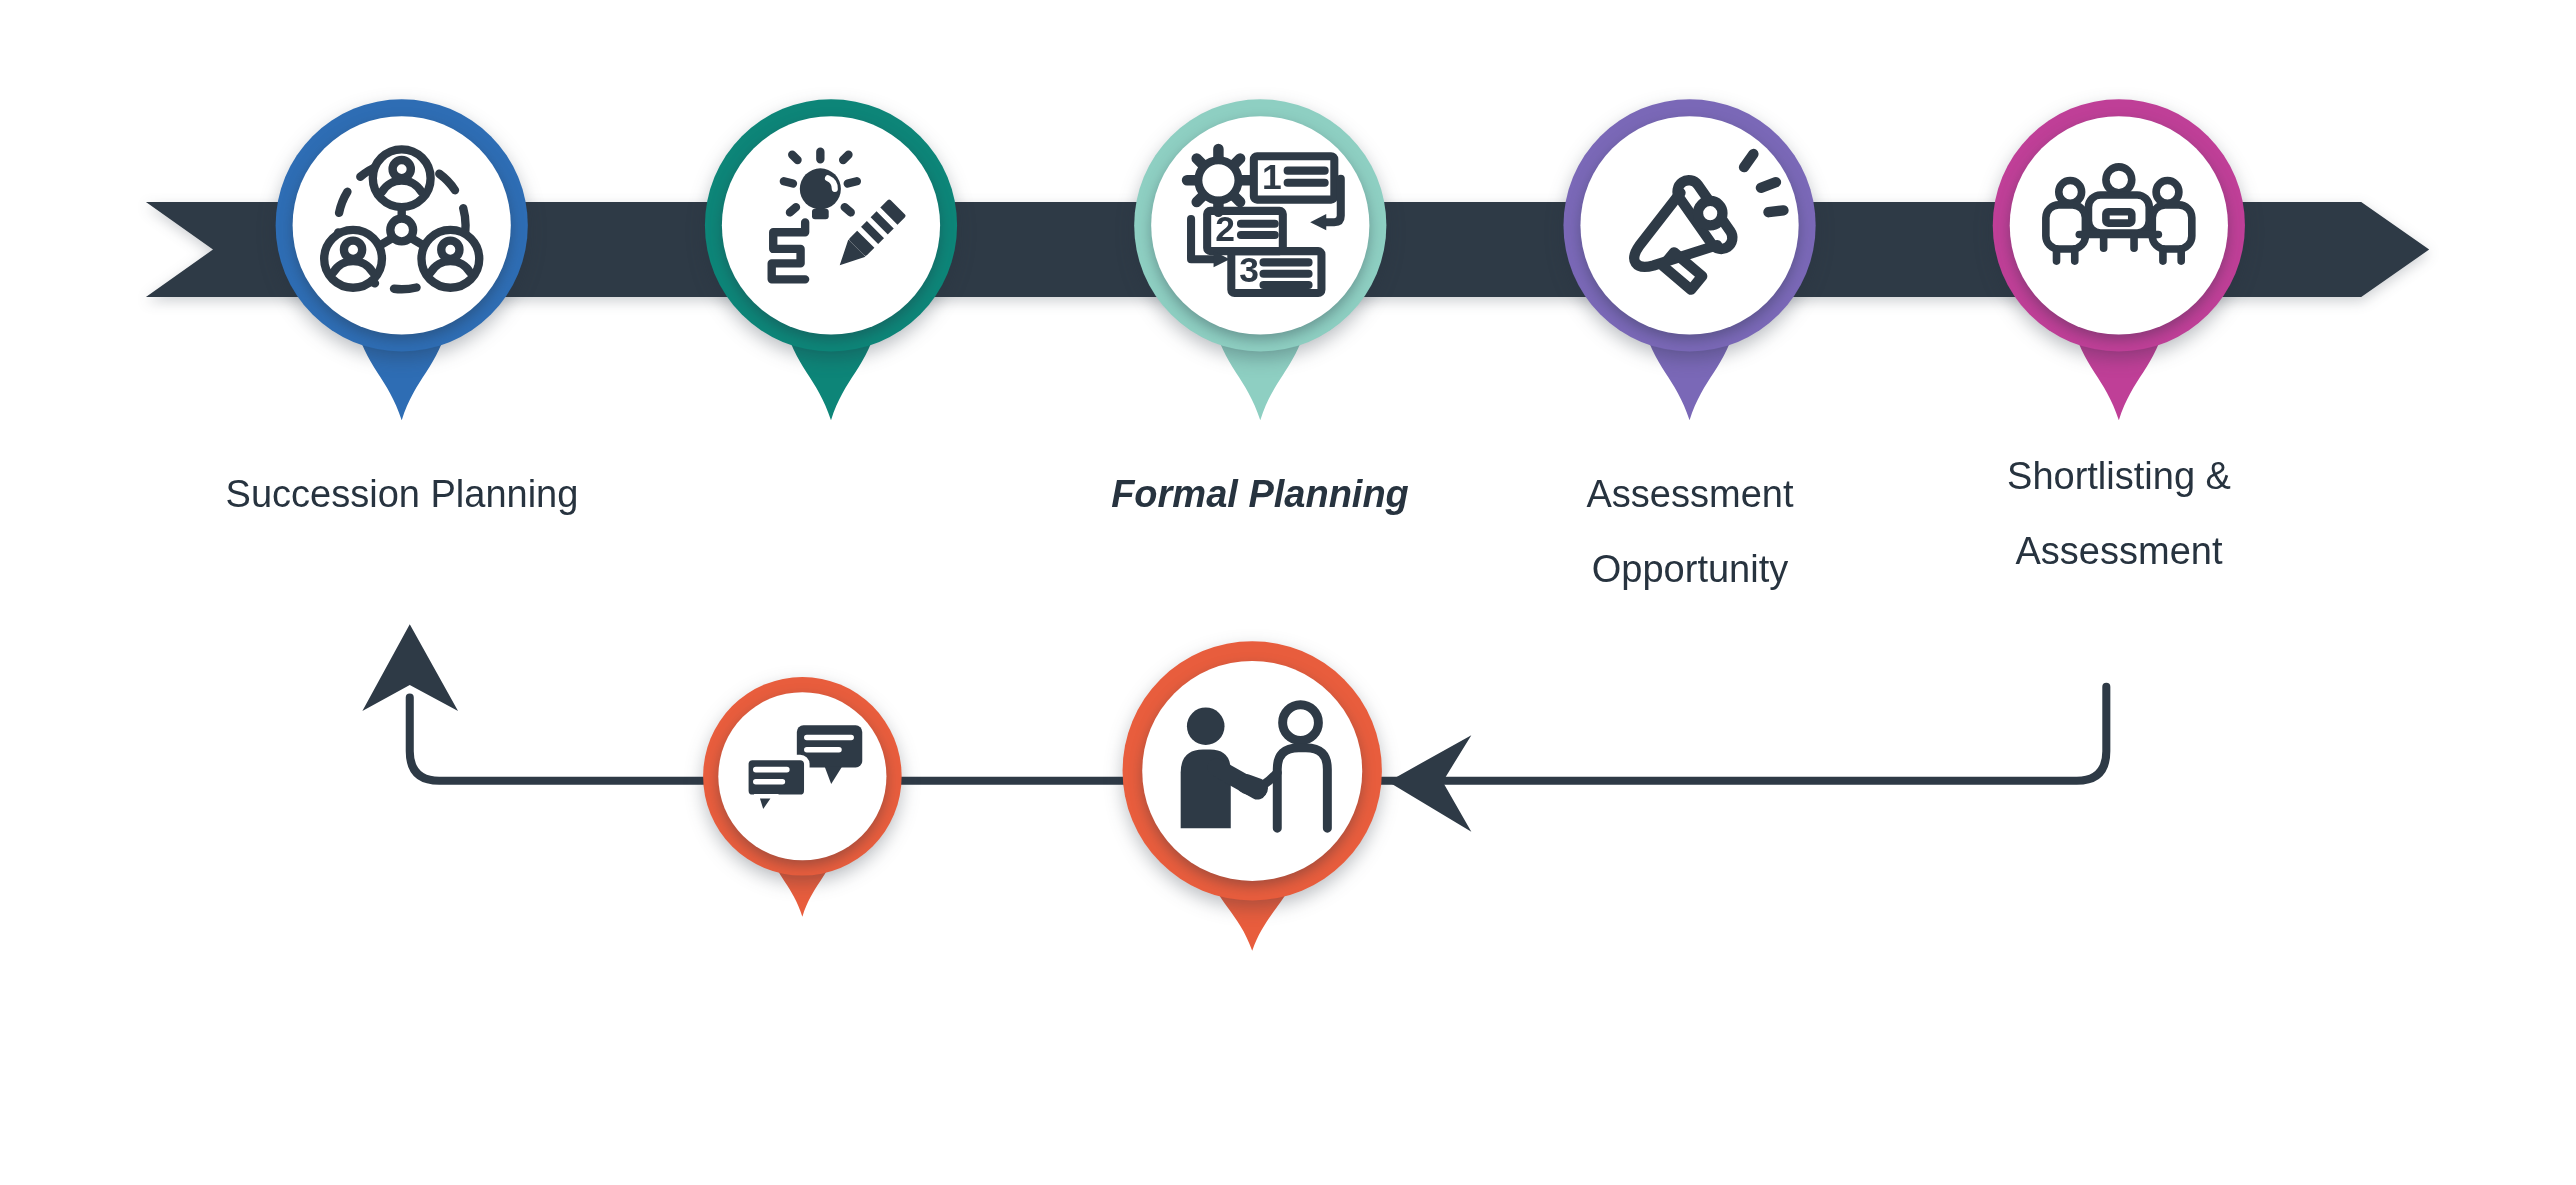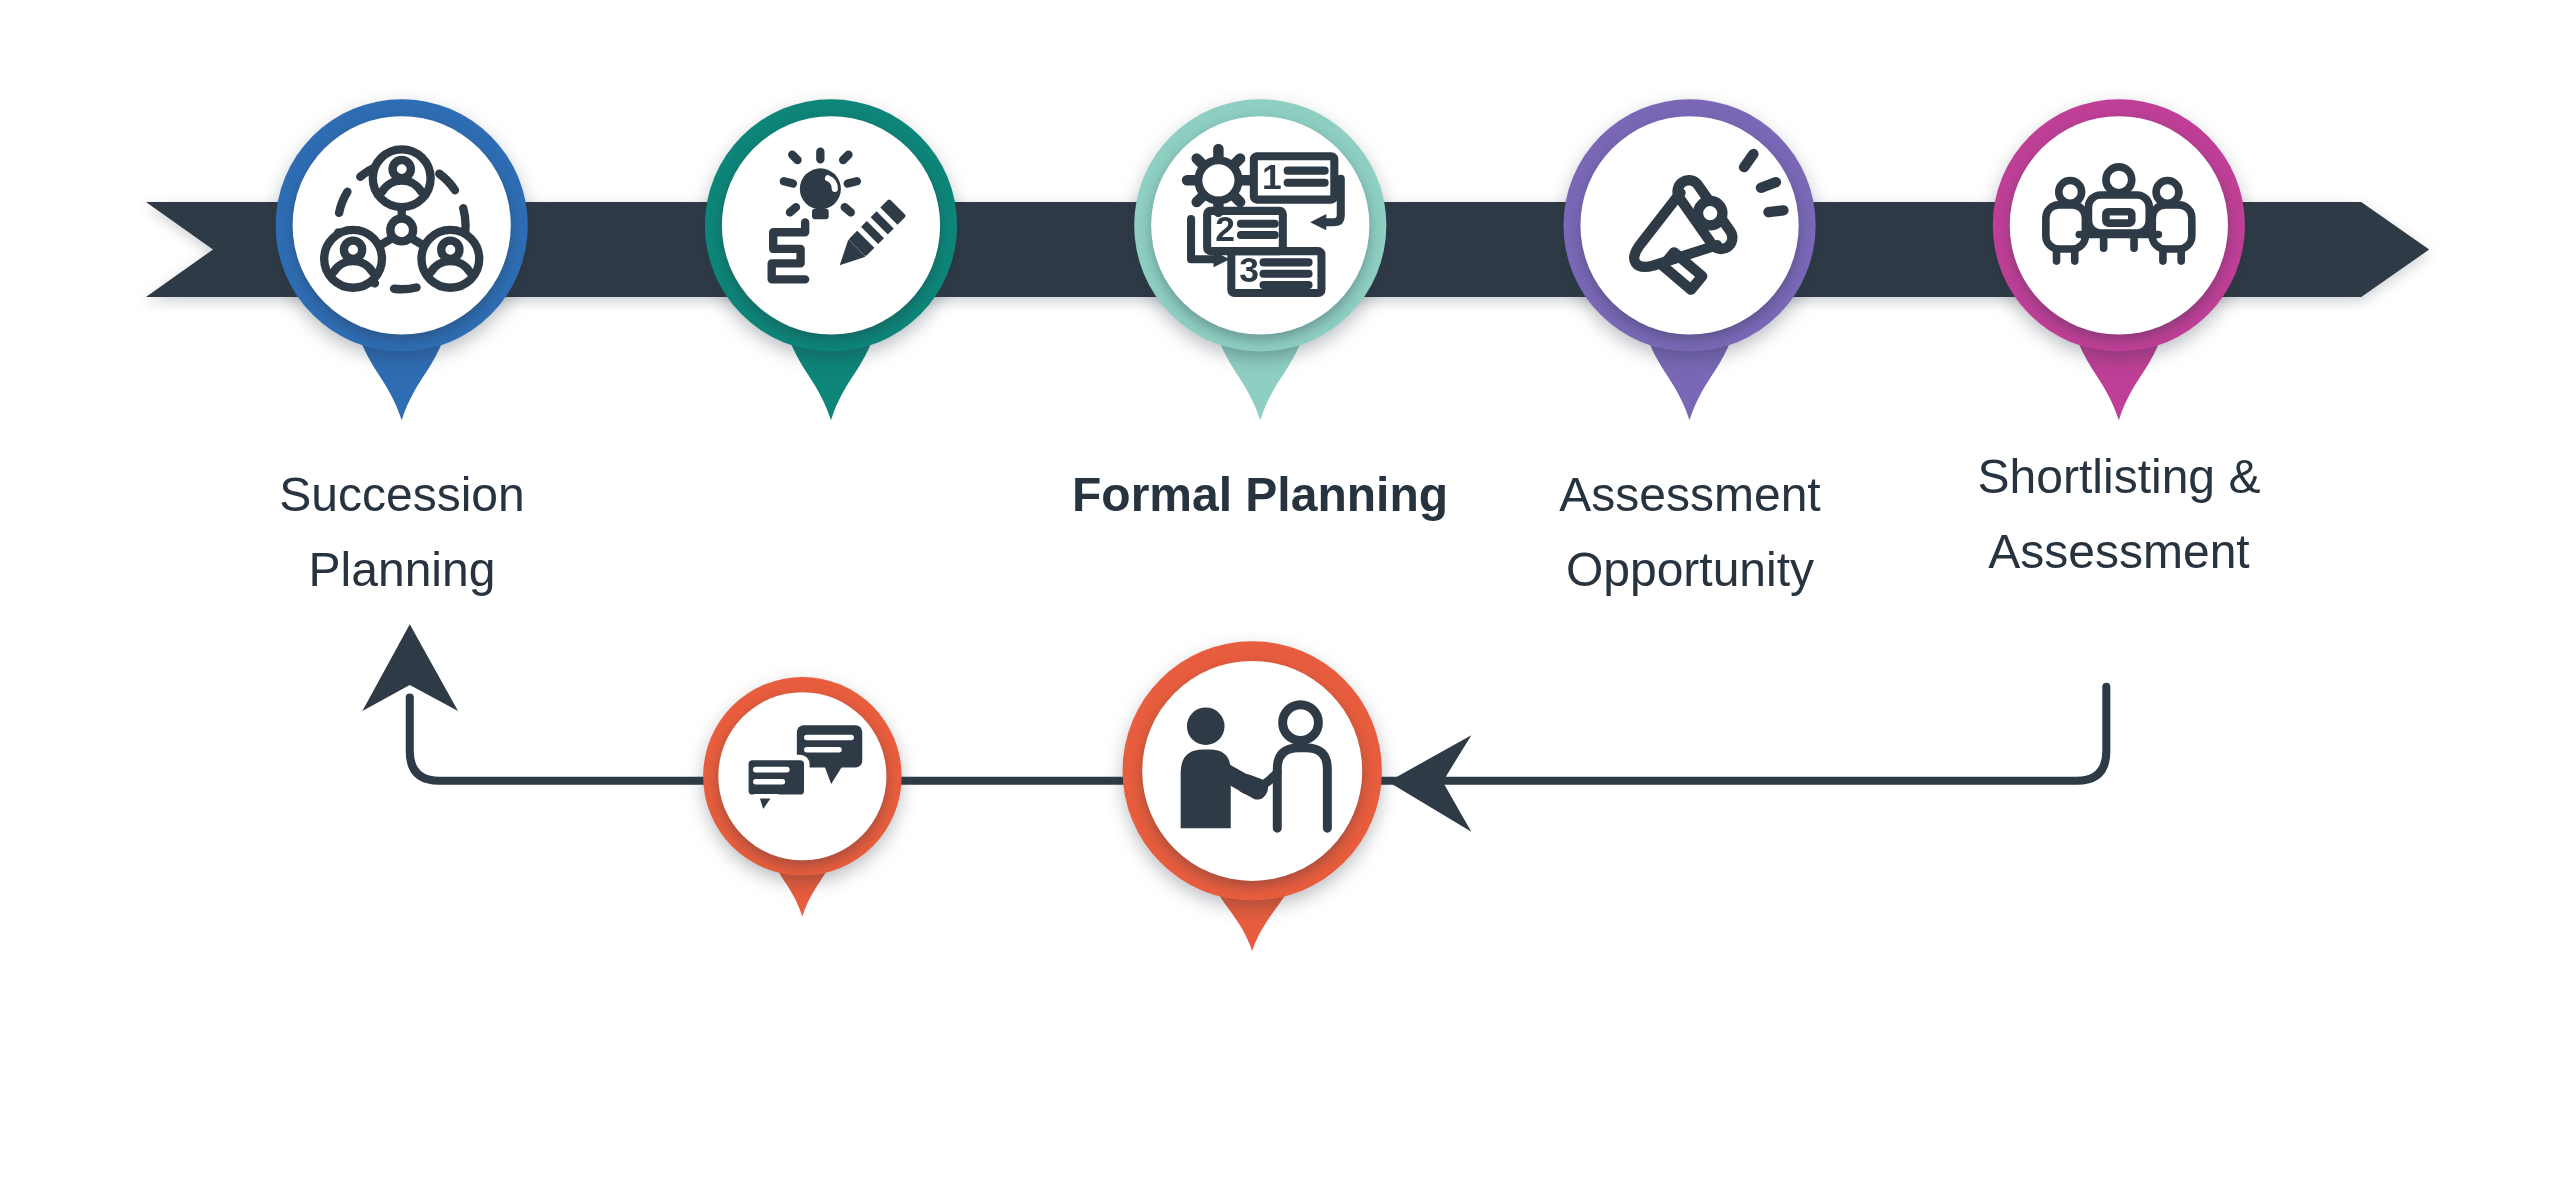--- a/index.html
+++ b/index.html
@@ -10,23 +10,23 @@
     position:relative;overflow:hidden;
   }
   .stage{position:absolute;left:0;top:0;width:2576px;height:1185px;}
   svg.layer{position:absolute;left:0;top:0;}
   .band-shadow{filter:drop-shadow(0 5px 7px rgba(35,45,58,.22));}
   .pin-shadow{filter:drop-shadow(0 8px 10px rgba(35,45,58,.30));}
   .disc-shadow{filter:drop-shadow(0 6px 7px rgba(35,45,58,.35));}
   .label{
     position:absolute;transform:translateX(-50%);
     text-align:center;color:var(--text,#27333f);
-    font-size:48px;line-height:75px;white-space:normal;
+    font-size:38px;line-height:75px;white-space:normal;
   }
-  .label.bold{font-weight:700;}
+  .label.bold{font-weight:700;font-style:italic;}
   .label.small{font-size:50px;line-height:75px;}
   .icon-num{font:700 44px "Liberation Sans",sans-serif;}
 </style>
 </head>
 <body style="--background: #ffffff; --ink: #2e3a46; --text: #27333f; --white: #ffffff; --blue: #2e6db4; --teal: #0d8578; --light_teal: #8ecfc2; --purple: #7a68b7; --magenta: #bf3f97; --orange: #e85d3d;">
 
 <div class="stage">
 
 <svg class="layer" width="2576" height="1185" viewBox="0 0 2880 1325">
 

